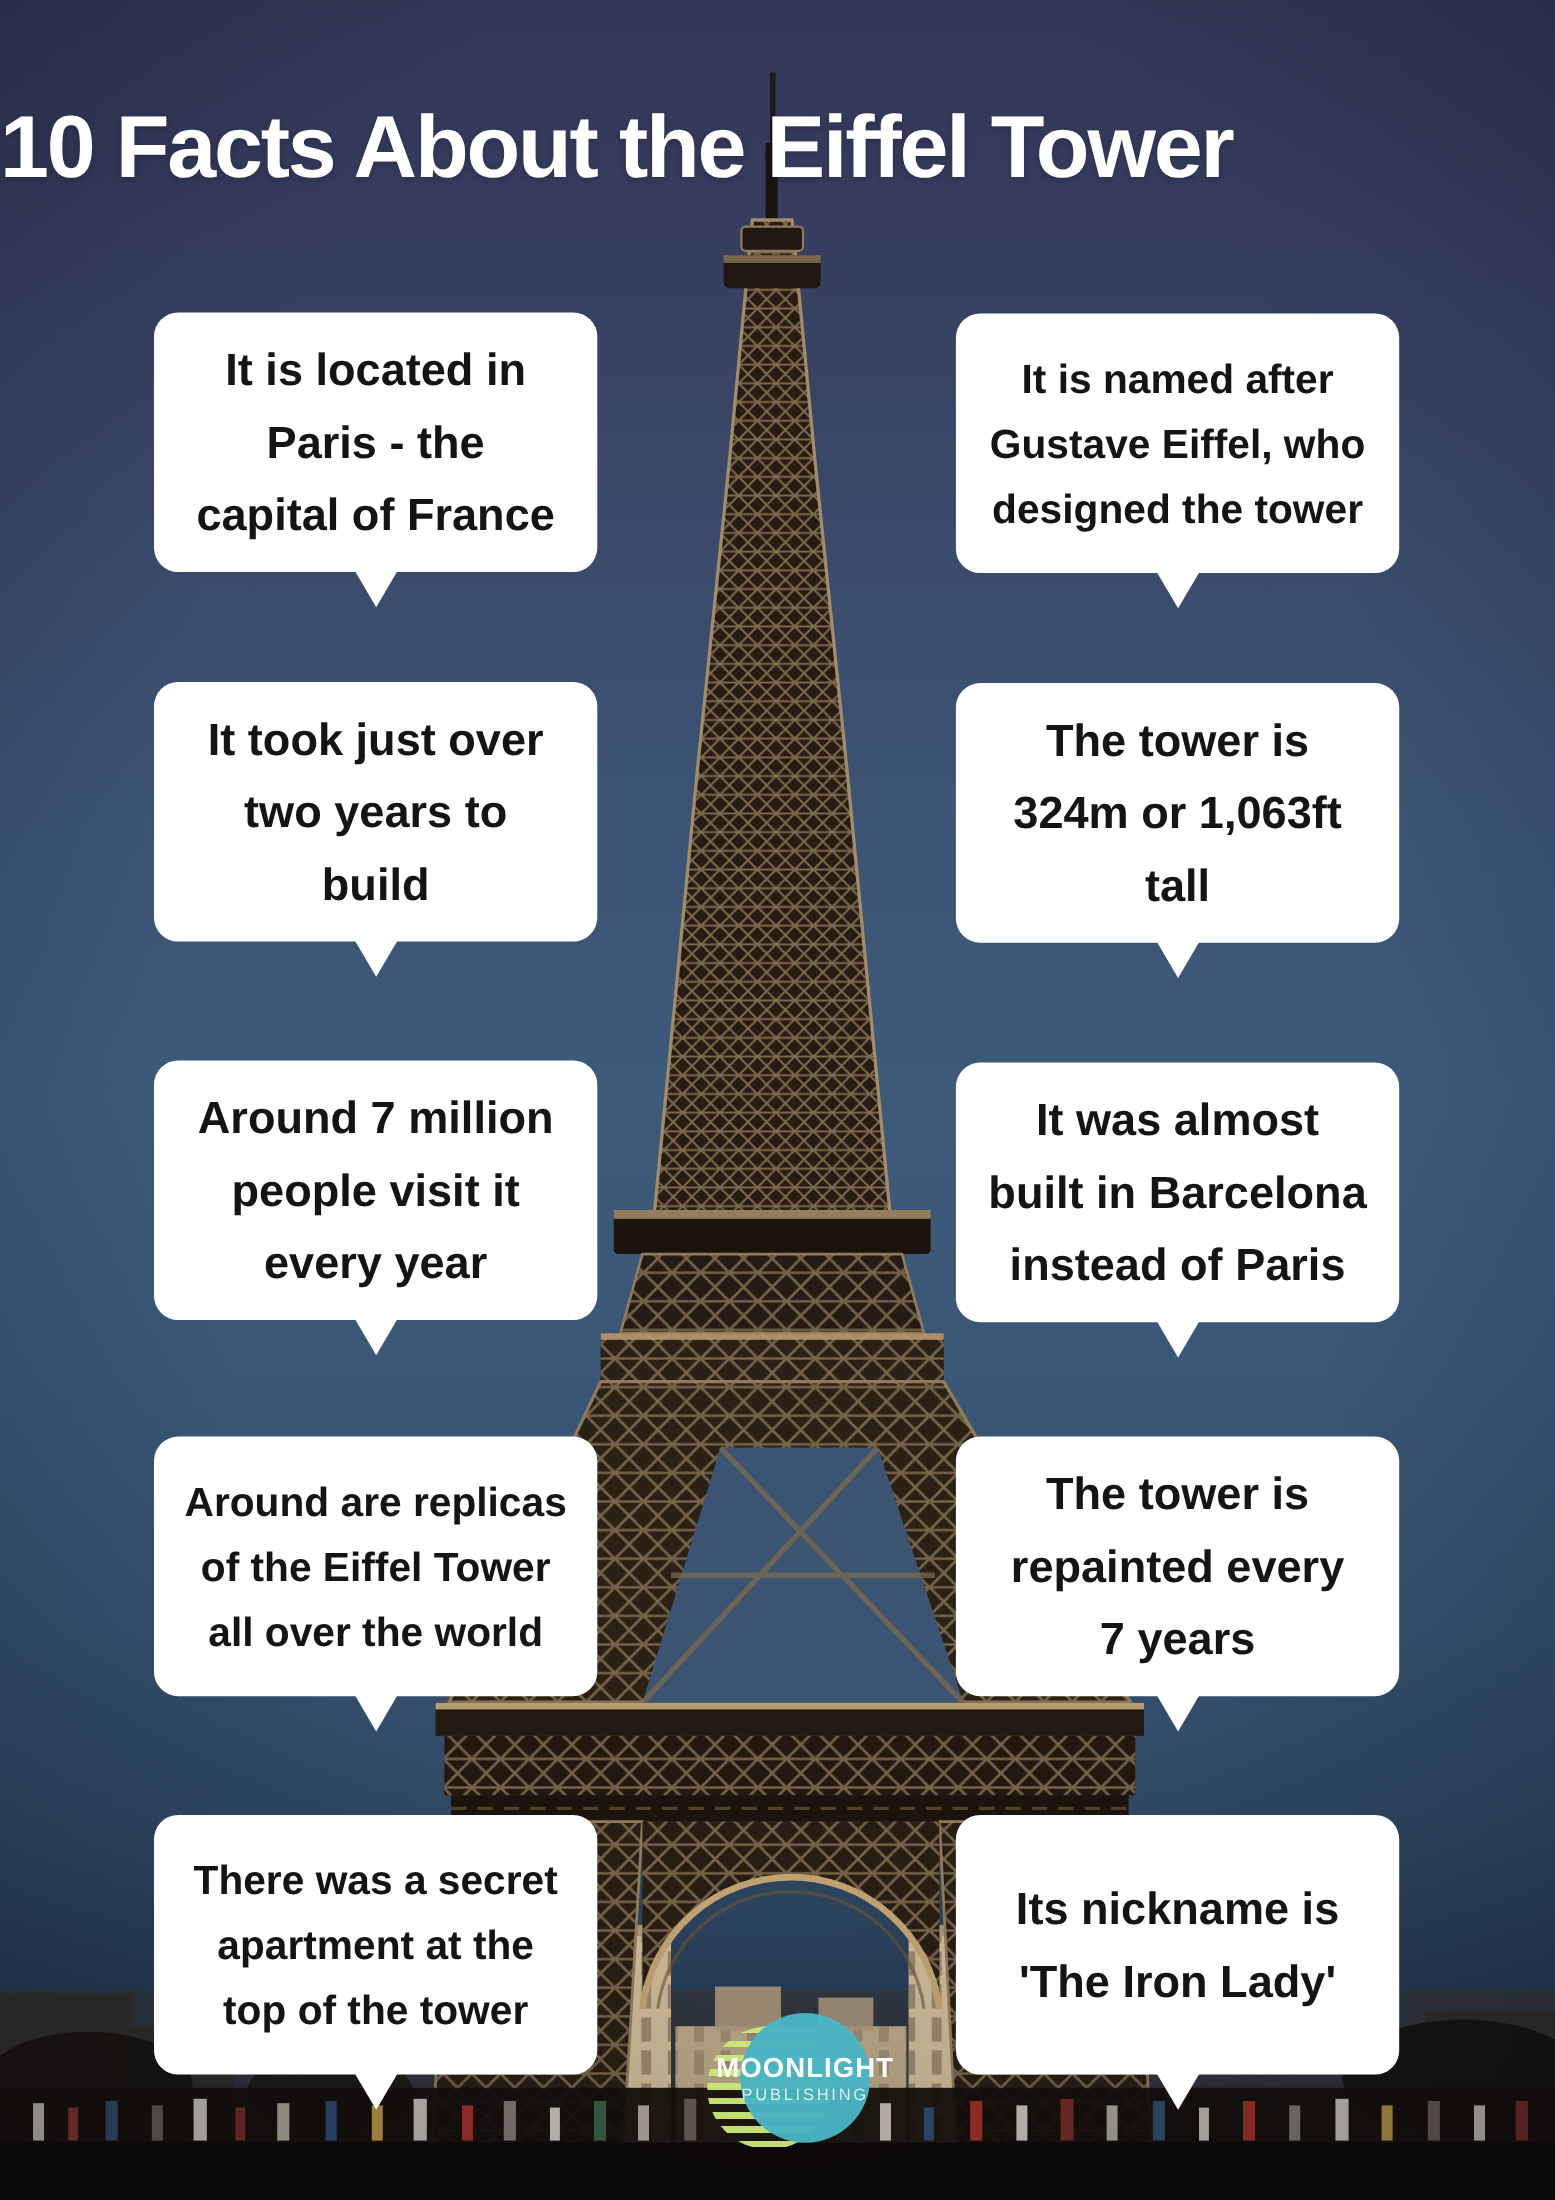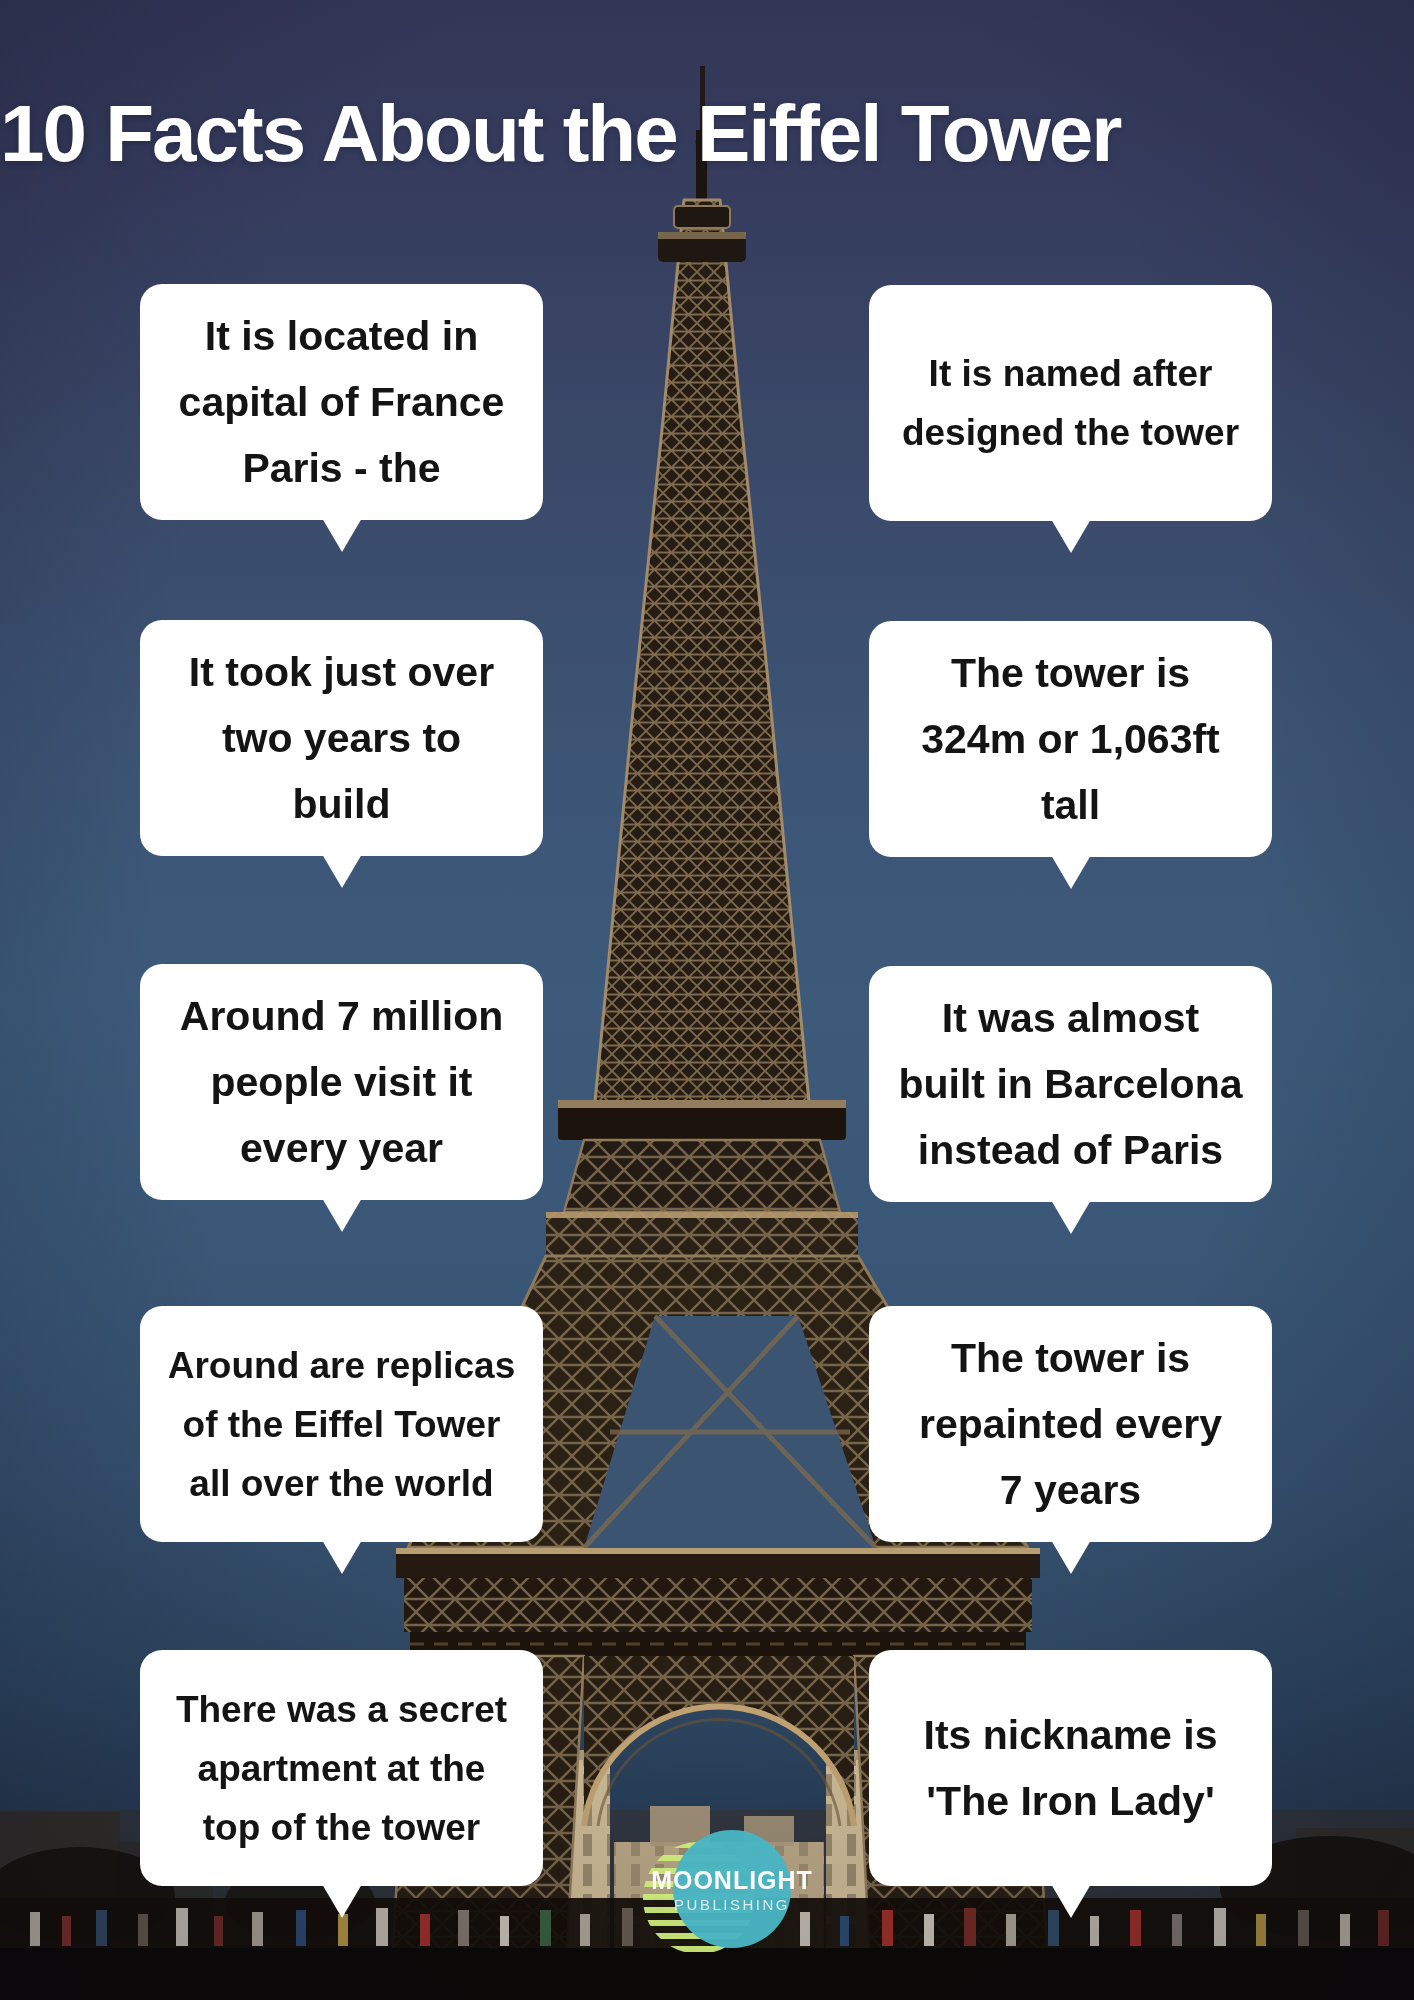--- a/index.html
+++ b/index.html
@@ -176,29 +176,30 @@
     </g>
   </svg>
 
   <div class="vignette"></div>
 
   <div class="title">10 Facts About the Eiffel Tower</div>
 
   <div class="card c0">
     <div class="card-text">
       <span class="ln">It is located in</span>
+      <span class="ln">Paris - the</span>
       <span class="ln">capital of France</span>
-      <span class="ln">Paris - the</span>
     </div>
     <span class="tail"></span>
   </div>
 
   <div class="card sm c1">
     <div class="card-text">
       <span class="ln">It is named after</span>
+      <span class="ln">Gustave Eiffel, who</span>
       <span class="ln">designed the tower</span>
     </div>
     <span class="tail"></span>
   </div>
 
   <div class="card c2">
     <div class="card-text">
       <span class="ln">It took just over</span>
       <span class="ln">two years to</span>
       <span class="ln">build</span>

